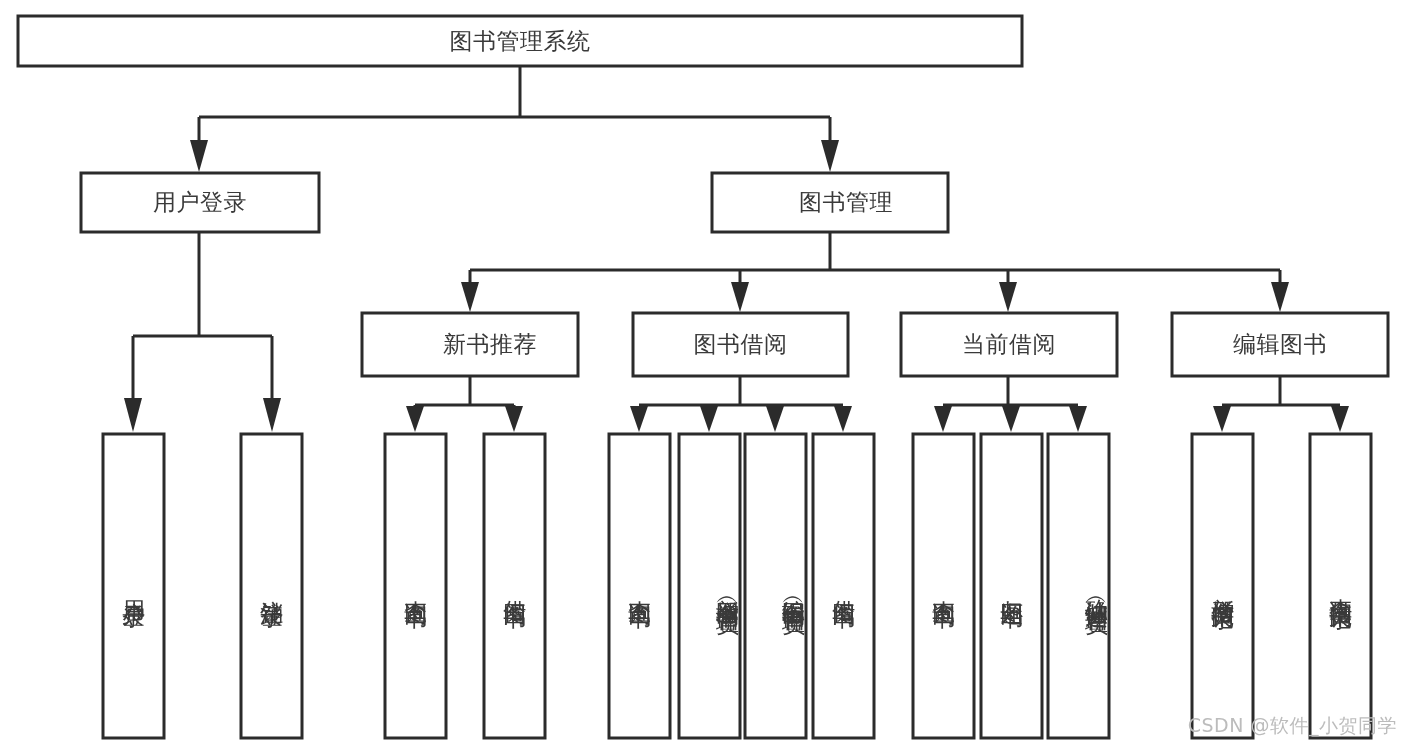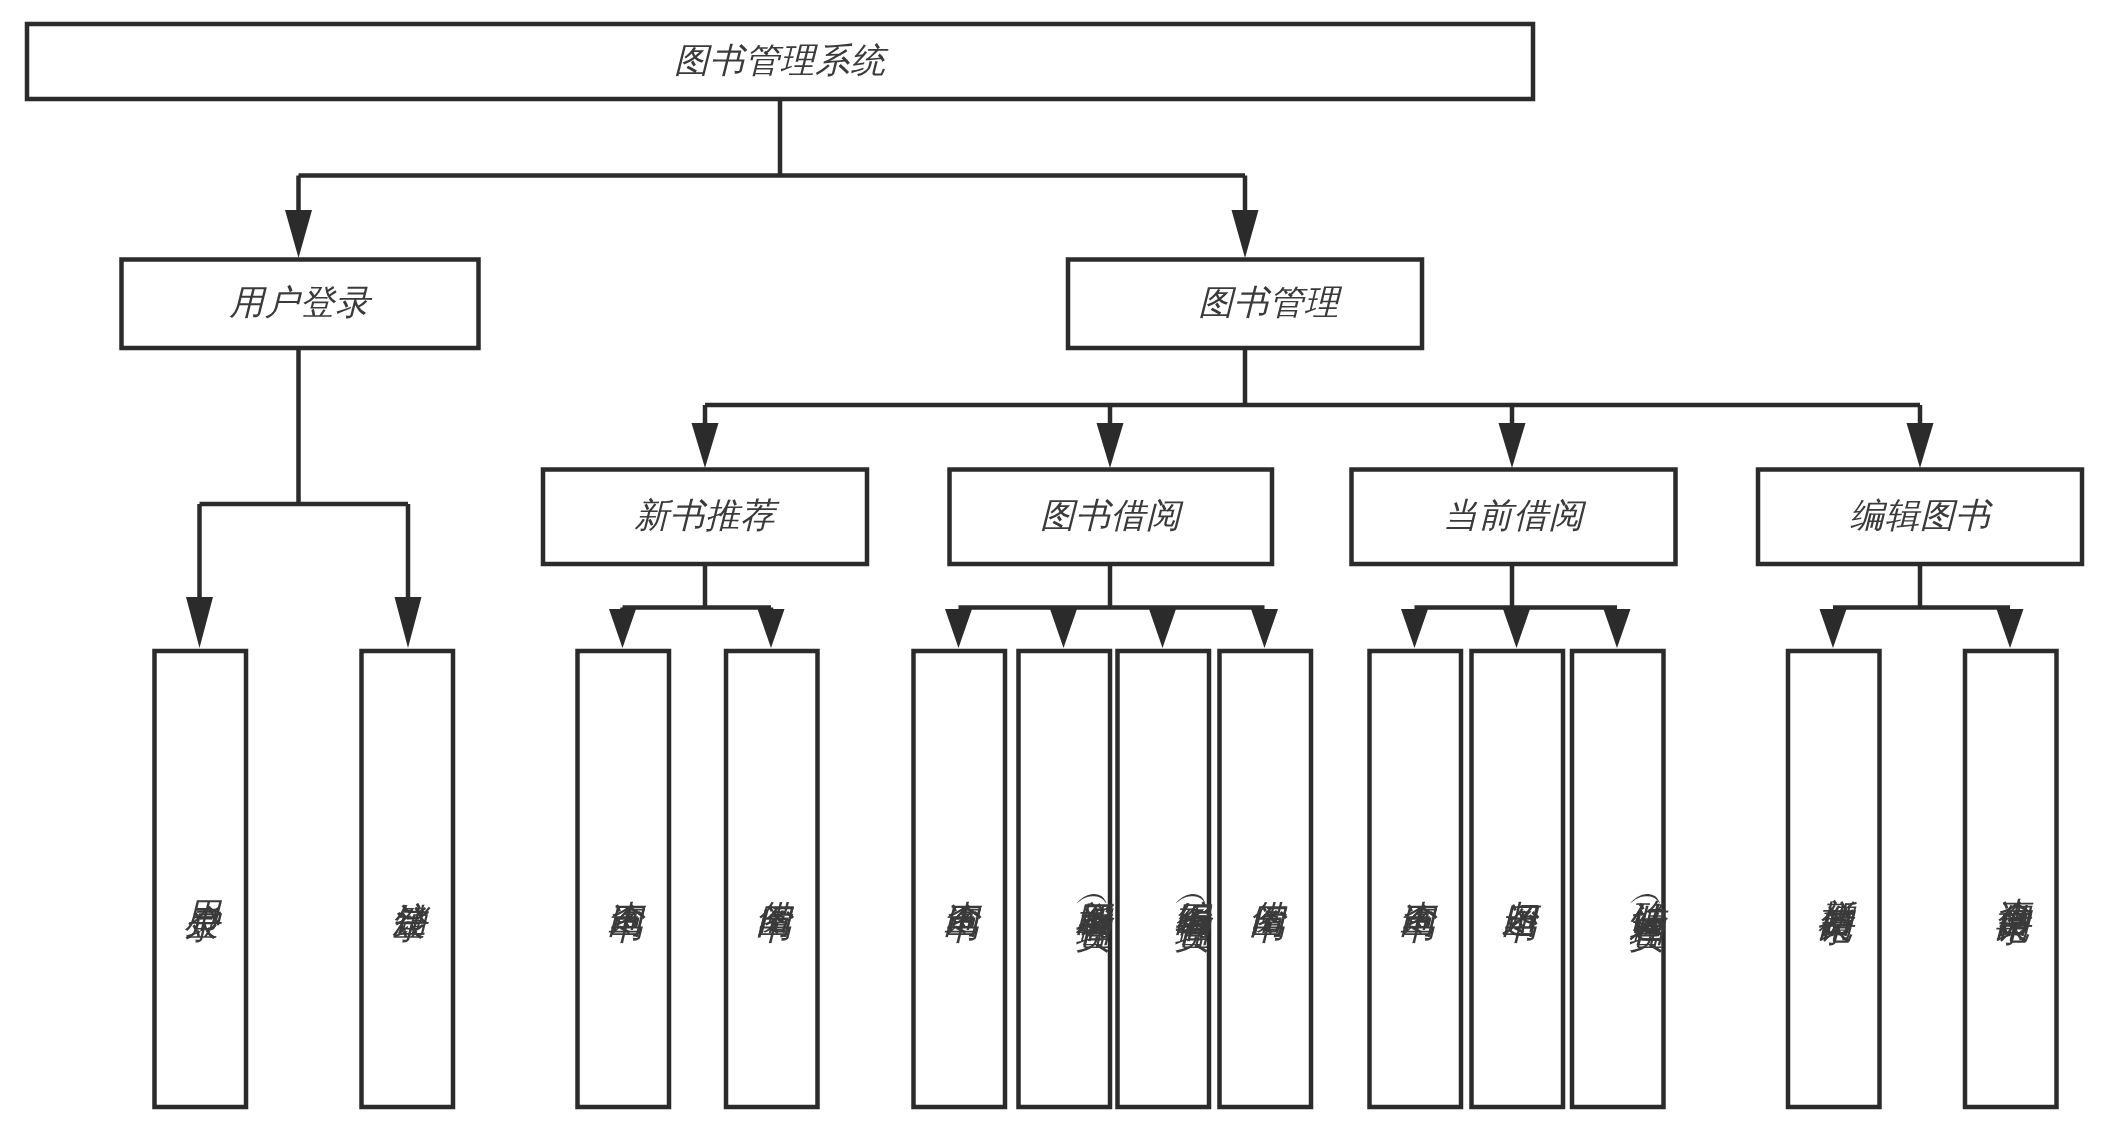--- a/index.html
+++ b/index.html
@@ -10,21 +10,20 @@
   }
   body {
     font-family: "DejaVu Sans", "Liberation Sans", sans-serif;
   }
   #diagram-root {
     position: relative;
     width: 1405px;
     height: 747px;
     background: #ffffff;
     overflow: hidden;
-    font-style: italic;
   }
   svg.diagram-canvas {
     position: absolute;
     left: 0;
     top: 0;
     width: 1405px;
     height: 747px;
     display: block;
   }
   .node-box {
@@ -182,21 +181,21 @@
 
     <rect class="node-box" x="1192" y="434" width="61" height="304"></rect>
     <rect class="node-box" x="1310" y="434" width="61" height="304"></rect>
   </svg>
 
   <div class="node-label-h" style="left:18px; top:16px; width:1004px; height:50px;">图书管理系统</div>
 
   <div class="node-label-h" style="left:81px; top:173px; width:238px; height:59px;">用户登录</div>
   <div class="node-label-h" style="left:728px; top:173px; width:236px; height:59px;">图书管理</div>
 
-  <div class="node-label-h" style="left:362px; top:313px; width:216px; height:63px;">新书推荐</div>
+  <div class="node-label-h" style="left:382px; top:313px; width:216px; height:63px;">新书推荐</div>
   <div class="node-label-h" style="left:901px; top:313px; width:216px; height:63px;">当前借阅</div>
   <div class="node-label-h" style="left:633px; top:313px; width:215px; height:63px;">图书借阅</div>
   <div class="node-label-h" style="left:1172px; top:313px; width:216px; height:63px;">编辑图书</div>
 
   <div class="node-label-v" style="left:103px; top:434px; width:61px; height:304px;">用户登录</div>
   <div class="node-label-v" style="left:241px; top:434px; width:61px; height:304px;">注销登录</div>
 
   <div class="node-label-v" style="left:385px; top:434px; width:61px; height:304px;">查询图书</div>
   <div class="node-label-v" style="left:484px; top:434px; width:61px; height:304px;">借阅图书</div>
 
@@ -205,14 +204,15 @@
   <div class="node-label-v" style="left:745px; top:434px; width:61px; height:304px; align-items:flex-start; padding-top:8px; box-sizing:border-box;">编辑图书（管理员）</div>
   <div class="node-label-v" style="left:813px; top:434px; width:61px; height:304px;">借阅图书</div>
 
   <div class="node-label-v" style="left:913px; top:434px; width:61px; height:304px;">查询图书</div>
   <div class="node-label-v" style="left:981px; top:434px; width:61px; height:304px;">归还图书</div>
   <div class="node-label-v" style="left:1048px; top:434px; width:61px; height:304px; align-items:flex-start; padding-top:8px; box-sizing:border-box;">确认归还（管理员）</div>
 
   <div class="node-label-v" style="left:1192px; top:434px; width:61px; height:304px;">新增借阅记录</div>
   <div class="node-label-v" style="left:1310px; top:434px; width:61px; height:304px;">查询借阅记录</div>
 
+  <div class="watermark">CSDN @软件_小贺同学</div>
 
 </div>
 
 </body></html>

